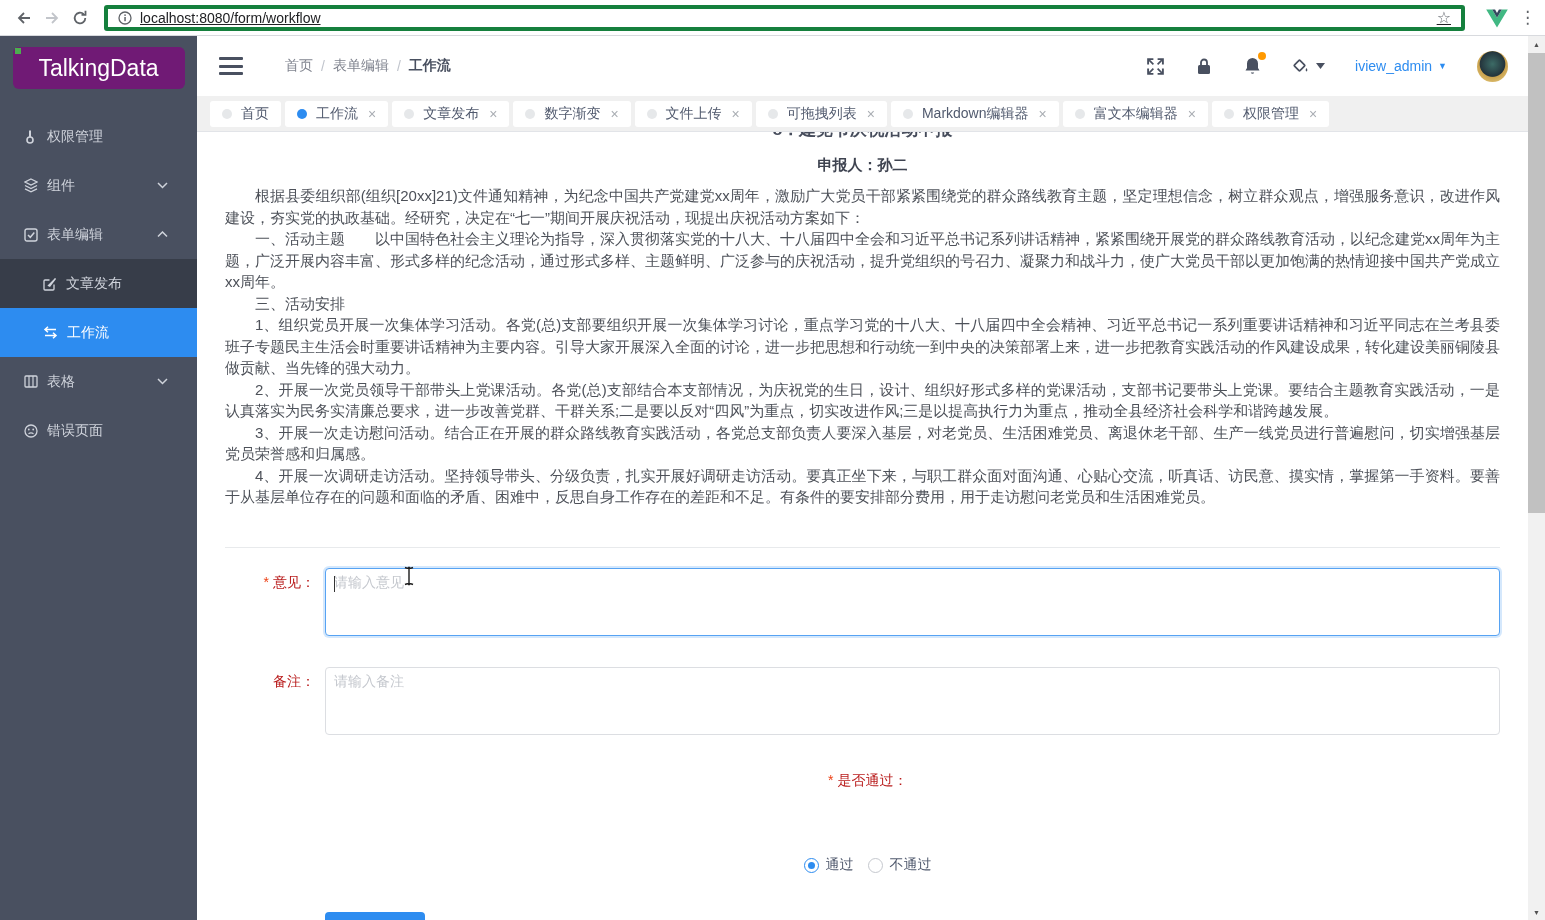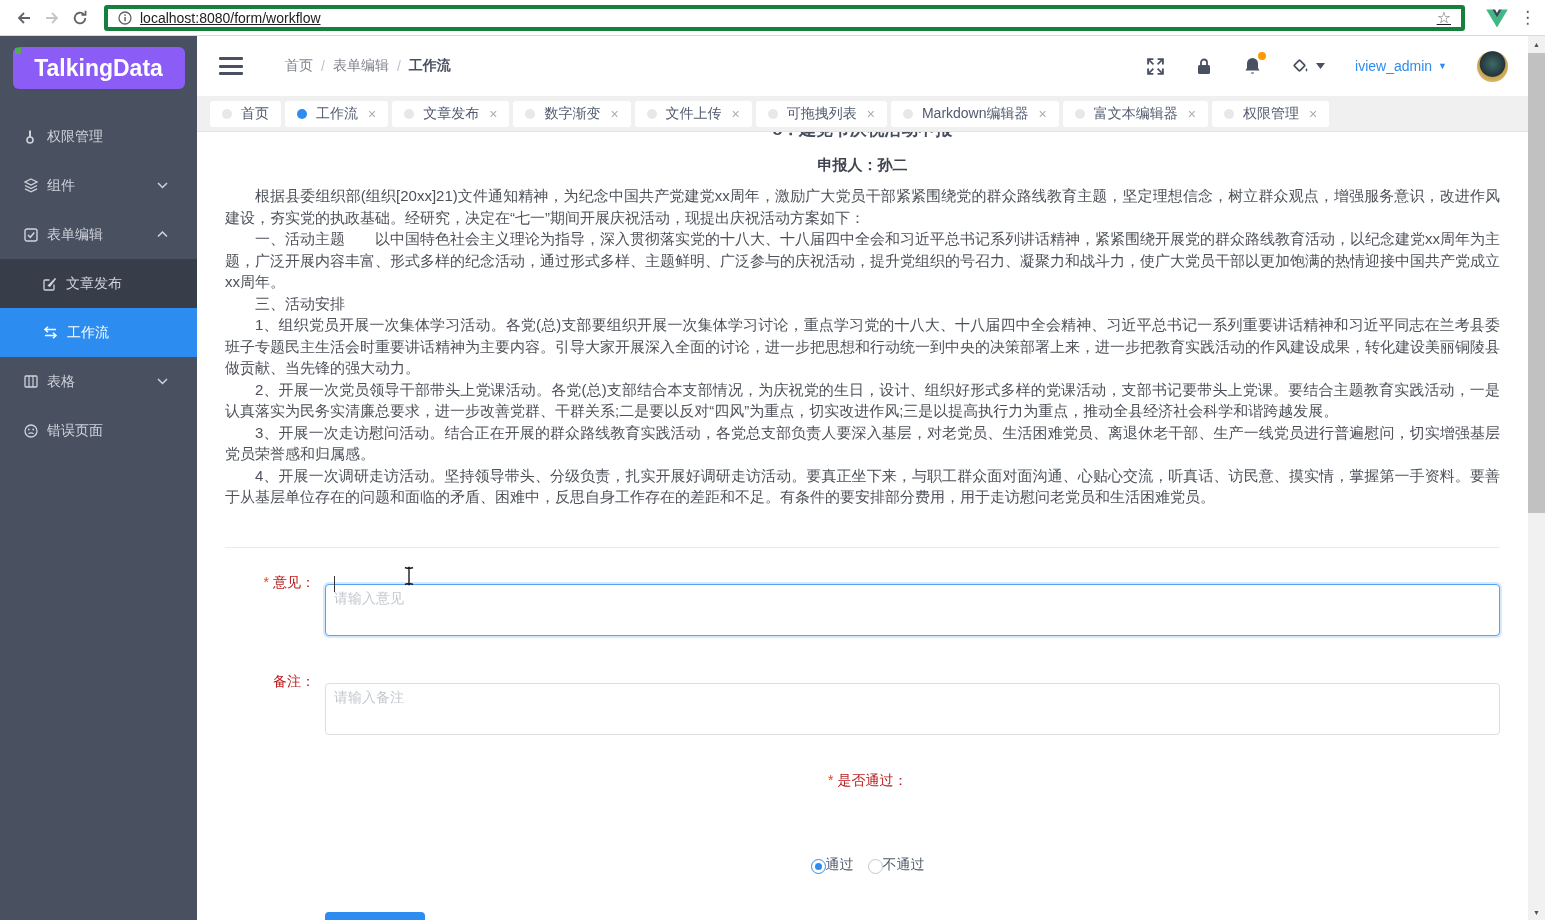--- a/index.html
+++ b/index.html
@@ -15,22 +15,22 @@
   .url-box .info-i { margin-right:8px; }
   .url-text { flex:1; }
   .star { font-size:16px; color:#6b6f76; }
   .vue-icon { width:24px; height:22px; margin:0 10px; }
   .dots { font-size:17px; color:#5f6368; letter-spacing:0; width:16px; text-align:center; }
 
   
   .sidebar { position:absolute; left:0; top:36px; width:197px; height:884px; background:#495060; }
   .logo-wrap { height:64px; display:flex; align-items:center; justify-content:center; position:relative; }
   .logo-mark { position:absolute; left:15px; top:12px; width:6px; height:6px; background:#4cae4f; }
-  .logo-box { width:172px; height:42px; background:#8b5cf6; border-radius:6px; display:flex;
-              align-items:center; justify-content:center; color:#fff; font-weight:bold; font-size:23px; }
+  .logo-box { width:172px; height:42px; background:#701a75; border-radius:6px; display:flex;
+              align-items:center; justify-content:center; color:#fff; font-weight:normal; font-size:23px; }
   .menu { margin-top:12px; }
   .menu-item { height:49px; display:flex; align-items:center; padding-left:24px; position:relative;
                color:#cfd3db; font-size:14px; cursor:pointer; }
   .menu-item svg { margin-right:9px; flex:0 0 auto; }
   .menu-item .chev { position:absolute; right:20px; }
   .submenu { background:#373d49; }
   .submenu .menu-item { padding-left:43px; }
   .menu-item.active { background:#2d8cf0; color:#fff; }
 
   
@@ -70,26 +70,26 @@
 
   .form { margin-top:20px; }
   .form-row { display:flex; margin-bottom:27px; }
   .form-label { width:90px; flex:0 0 90px; text-align:right; font-size:14px; color:#b91c1c; padding-top:6px; }
   .req::before { content:"*"; color:#ed4014; margin-right:4px; font-size:14px; }
   .ta-wrap { flex:1; margin-left:10px; position:relative; }
   textarea { width:100%; height:52px; border:1px solid #dcdee2; border-radius:4px; resize:none;
              font-family:inherit; font-size:14px; padding:5px 8px; color:#515a6e; outline:none; }
   textarea::placeholder { color:#c5c8ce; }
   textarea.focused { border-color:#57a3f3; box-shadow:0 0 0 2px rgba(45,140,240,.2); }
-  textarea:nth-of-type(1) { height:52px;margin-top:16px; }
+  textarea:nth-of-type(1) { height:68px; }
   .text-caret { position:absolute; left:9px; top:8px; width:1px; height:16px; background:#333; }
 
   .radio-row { margin-top:6px; margin-bottom:12px; align-items:center;flex-direction:column; }
   .radio-group { margin-left:10px; display:flex; align-items:center; gap:14px; font-size:14px; color:#515a6e; }
-  .radio { display:flex; align-items:flex-end; cursor:pointer; }
+  .radio { display:flex; align-items:center; gap:7px; cursor:pointer; }
   .radio .ring { width:15px; height:15px; border-radius:50%; border:1px solid #c5c8ce; background:#fff;
                  display:flex; align-items:center; justify-content:center; }
   .radio.checked .ring { border-color:#2d8cf0; }
   .radio.checked .ring i { width:7px; height:7px; border-radius:50%; background:#2d8cf0; display:block; }
 
   .submit-row { margin-top:38px; }
   .btn-primary { margin-left:100px; width:100px; height:31px; background:#2d8cf0; border:none; border-radius:4px;
                  color:#fff; font-size:14px; cursor:pointer; font-family:inherit; }
 
   .steps-divider { border-top:1px solid #e8eaec; margin-top:36px; }

